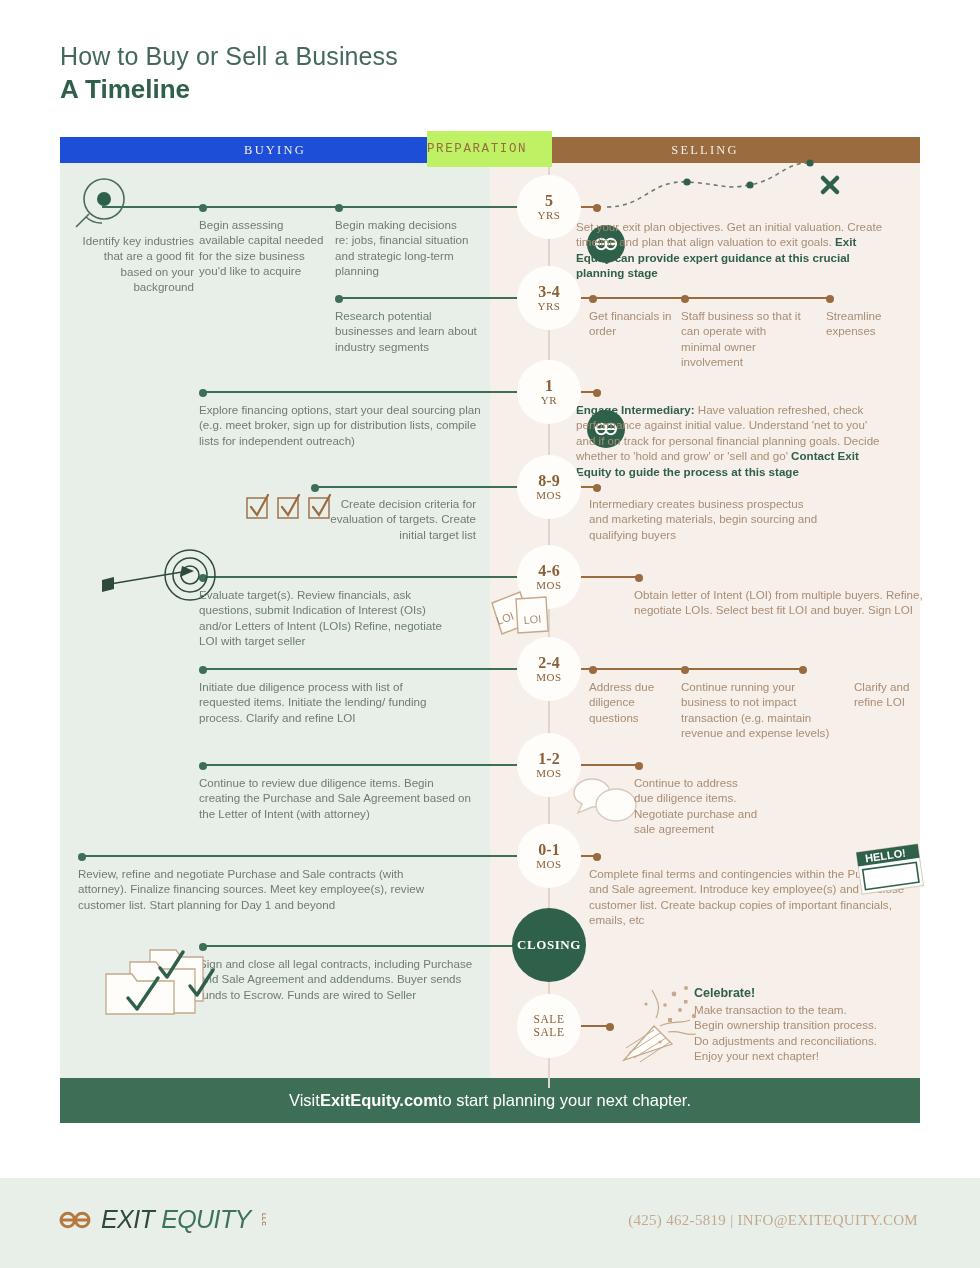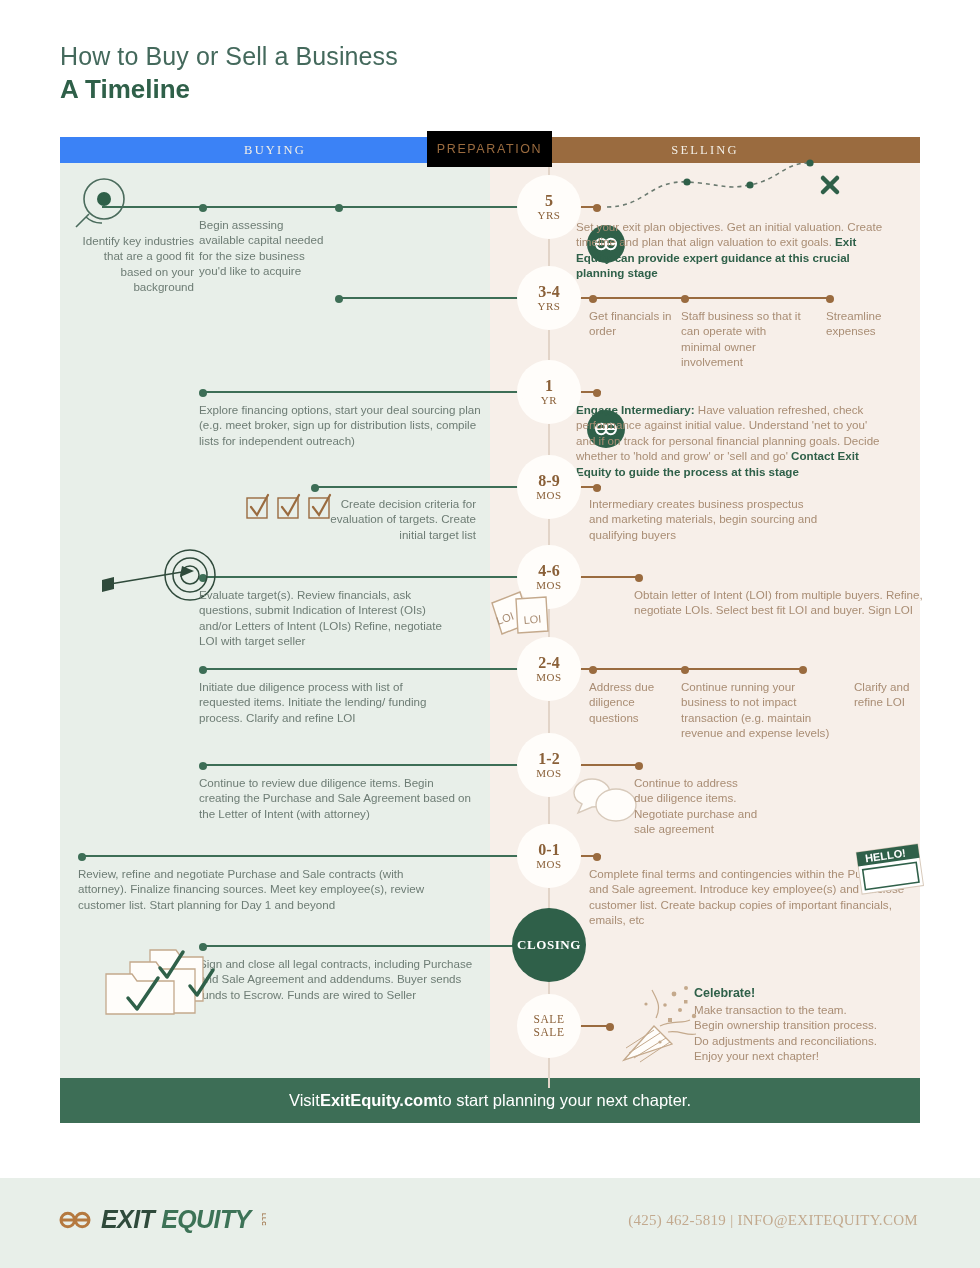--- a/index.html
+++ b/index.html
@@ -15,24 +15,24 @@
   .title-line1{font-size:25px;color:#44695c;letter-spacing:.1px;line-height:28px;font-weight:400;}
   .title-line2{font-size:26px;color:#2f6049;font-weight:bold;line-height:30px;margin-top:4px;}
 
   
   .panel{position:absolute;left:60px;top:137px;width:860px;height:986px;}
   .col-buy{position:absolute;left:0;top:0;width:430px;height:986px;background:#e8efe9;}
   .col-sell{position:absolute;left:430px;top:0;width:430px;height:986px;background:#f7efe9;}
 
   .hdr{position:absolute;top:0;height:26px;line-height:26px;text-align:center;
        font-family:"Liberation Serif", serif;font-size:12.5px;letter-spacing:2.2px;color:#f3efe6;}
-  .hdr-buy{left:0;width:430px;background:#3b82f6;}
+  .hdr-buy{left:0;width:430px;background:#1d4ed8;}
   .hdr-sell{left:430px;width:430px;background:#9a6b3f;}
   .hdr-prep{position:absolute;left:367px;top:-6px;width:125px;height:36px;line-height:36px;
-       background:#000000;text-align:center;font-family:Liberation Sans, sans-serif;
+       background:#bef264;text-align:left;font-family:Liberation Mono, monospace;
        font-size:12.5px;letter-spacing:1.6px;color:#9a6b3f;z-index:6;}
 
   
   .spine{position:absolute;left:488px;top:26px;width:2px;height:925px;background:#e2d4c8;z-index:1;}
 
   
   .node{position:absolute;left:461px;width:56px;height:56px;border-radius:50%;
         background:#fffdfa;z-index:5;display:flex;flex-direction:column;
         align-items:center;justify-content:center;box-shadow:0 0 0 4px #fffdfa;}
   .node .big{font-size:16px;font-weight:bold;color:#8a6038;font-family:"Liberation Serif", serif;line-height:16px;}
@@ -64,21 +64,21 @@
 
   
   .cta{position:absolute;left:60px;top:1078px;width:860px;height:45px;background:#3d6e56;
        display:flex;align-items:center;justify-content:center;color:#ffffff;font-size:16.5px;}
   .cta b{font-weight:bold;}
 
   
   .footer{position:absolute;left:0;top:1178px;width:980px;height:90px;background:#e8efe9;}
   .logo{position:absolute;left:58px;top:1205px;display:flex;align-items:center;gap:9px;}
   .logo-mark{width:34px;height:24px;}
-  .logo-text{font-size:25px;font-weight:bold;font-style:italic;letter-spacing:-.6px;}
+  .logo-text{font-size:25px;font-weight:normal;font-style:italic;letter-spacing:-.6px;}
   .lt-exit{color:#2f4a3b;}
   .lt-equity{color:#3d7357;}
   .logo-llc{font-size:6px;color:#9a6b3f;font-weight:bold;line-height:6.5px;margin-left:1px;
             writing-mode:vertical-rl;letter-spacing:.4px;}
   .contact{position:absolute;right:62px;top:1212px;font-family:"Liberation Serif", serif;
            font-size:15px;color:#c2a98e;letter-spacing:.3px;}
 
   svg{display:block;overflow:visible;}
 </style>
 </head>
@@ -115,20 +115,21 @@
       <span class="big">5</span>
       <span class="sml">YRS</span>
     </div>
 
     <div class="rail rail-buy" style="left:42px;top:69px;width:419px"></div>
     <div class="dot dot-buy" style="left:139px;top:70px"></div>
     <div class="dot dot-buy" style="left:275px;top:70px"></div>
 
     <div class="txt txt-buy ta-r" style="left:16px;top:96px;width:118px">Identify key industries that are a good fit based on your background</div>
     <div class="txt txt-buy" style="left:139px;top:80px;width:130px">Begin assessing available capital needed for the size business you'd like to acquire</div>
+    <div class="txt txt-buy" style="left:275px;top:80px;width:138px">Begin making decisions re: jobs, financial situation and strategic long-term planning</div>
 
     <div class="rail rail-sell" style="left:517px;top:69px;width:24px"></div>
     <div class="dot dot-sell" style="left:533px;top:70px"></div>
     <svg style="position:absolute;left:545px;top:23px;z-index:3" width="250" height="60" viewBox="0 0 250 60">
       <path d="M2 47 C 40 47, 45 20, 82 22 C 118 24, 118 30, 145 25 C 175 19, 180 2, 205 3" fill="none" stroke="#6b7a70" stroke-width="1.6" stroke-dasharray="4 4"></path>
       <circle cx="82" cy="22" r="3.6" fill="#2f6049"></circle>
       <circle cx="145" cy="25" r="3.6" fill="#2f6049"></circle>
       <circle cx="205" cy="3" r="3.6" fill="#2f6049"></circle>
       <g stroke="#2f6049" stroke-width="4.5" stroke-linecap="round">
         <line x1="218" y1="18" x2="232" y2="32"></line>
@@ -147,20 +148,21 @@
       <span class="b-green">Exit Equity can provide expert guidance at this crucial planning stage</span>
     </div>
 
     <div class="node" style="top:133px">
       <span class="big">3-4</span>
       <span class="sml">YRS</span>
     </div>
 
     <div class="rail rail-buy" style="left:276px;top:160px;width:185px"></div>
     <div class="dot dot-buy" style="left:275px;top:161px"></div>
+    <div class="txt txt-buy" style="left:275px;top:171px;width:142px">Research potential businesses and learn about industry segments</div>
 
     <div class="rail rail-sell" style="left:517px;top:160px;width:255px"></div>
     <div class="dot dot-sell" style="left:529px;top:161px"></div>
     <div class="dot dot-sell" style="left:621px;top:161px"></div>
     <div class="dot dot-sell" style="left:766px;top:161px"></div>
     <div class="txt txt-sell" style="left:529px;top:171px;width:88px">Get financials in order</div>
     <div class="txt txt-sell" style="left:621px;top:171px;width:120px">Staff business so that it can operate with minimal owner involvement</div>
     <div class="txt txt-sell" style="left:766px;top:171px;width:90px">Streamline expenses</div>
 
     <div class="node" style="top:227px">

